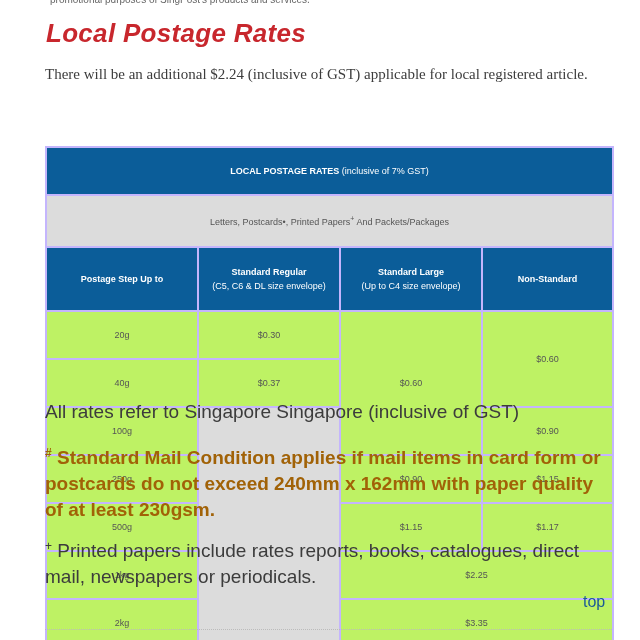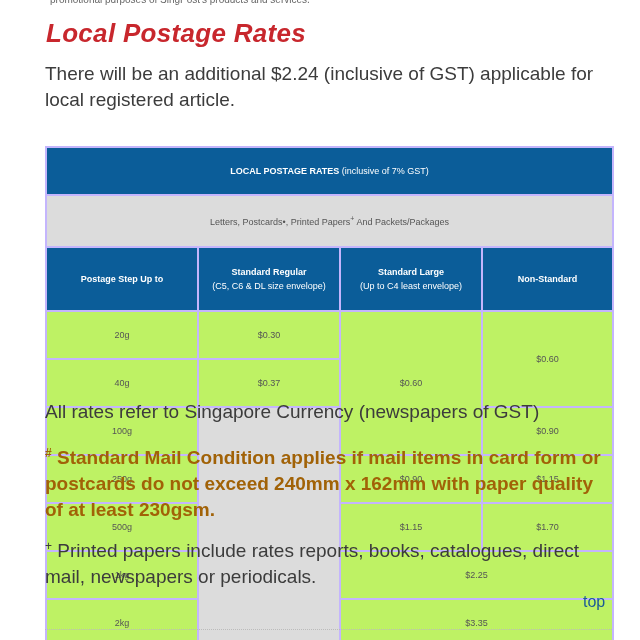--- a/index.html
+++ b/index.html
@@ -1,19 +1,19 @@
 <!DOCTYPE html>
 <html><head>
 <meta charset="utf-8">
 <style>
   html, body { margin:0; padding:0; background:#ffffff; }
   body { width:640px; height:640px; overflow:hidden; position:relative; font-family:"Liberation Sans", sans-serif; color:#3a3a3a; }
   .top-note { position:absolute; left:50px; top:-6px; font-size:10px; color:#666; }
   .title { position:absolute; left:46px; top:18px; font-size:26px; font-weight:bold; font-style:italic; color:#c8272d; letter-spacing:0.3px; }
-  .intro { position:absolute; left:45px; top:61px; width:570px; font-size:19px; line-height:26px; color:#3c3c3c; }
+  .intro { position:absolute; left:45px; top:61px; width:570px; font-size:15px; line-height:26px; color:#3c3c3c;font-family:Liberation Serif, serif; }
   table.rates { position:absolute; left:45px; top:146px; width:567px; border-collapse:collapse; font-size:9px; table-layout:fixed; }
   table.rates td { border:2px solid #c4b5fd; text-align:center; padding:12px; color:#555; }
   .hdr-main { background:#0b5d99; color:#fff !important; height:22px; font-size:9px; }
   .hdr-main b { font-weight:bold; }
   .hdr-sub { background:#dcdcdc; height:26px; color:#555; }
   .col-hdr { background:#0b5d99; color:#fff !important; font-weight:bold; height:38px; line-height:14px; }
   .col-hdr .sub { font-weight:normal; display:block; }
   .row td { height:22px; background:#bef264; }
   .grey { background:#dcdcdc !important; }
   .footer-1 { position:absolute; left:45px; top:401px; font-size:19px; color:#3c3c3c; }
@@ -40,21 +40,21 @@
   <tbody>
       <tr>
         <td colspan="4" class="hdr-main"><b>LOCAL POSTAGE RATES</b><span> (inclusive of 7% GST)</span></td>
       </tr>
   <tr>
         <td colspan="4" class="hdr-sub"><span>Letters, Postcards•, Printed Papers</span><sup style="font-size:7px">+</sup><span> And Packets/Packages</span></td>
       </tr>
   <tr>
     <td class="col-hdr"><span>Postage Step Up to</span></td>
     <td class="col-hdr"><span>Standard Regular</span><span class="sub">(C5, C6 &amp; DL size envelope)</span></td>
-    <td class="col-hdr"><span>Standard Large</span><span class="sub">(Up to C4 least envelope)</span></td>
+    <td class="col-hdr"><span>Standard Large</span><span class="sub">(Up to C4 size envelope)</span></td>
     <td class="col-hdr"><span>Non-Standard</span></td>
   </tr>
   <tr class="row">
     <td>20g</td>
     <td>$0.30</td>
     <td rowspan="3">$0.60</td>
     <td rowspan="2">$0.60</td>
   </tr>
   <tr class="row">
     <td>40g</td>
@@ -66,30 +66,30 @@
     <td>$0.90</td>
   </tr>
   <tr class="row">
     <td>250g</td>
     <td>$0.90</td>
     <td>$1.15</td>
   </tr>
   <tr class="row">
     <td>500g</td>
     <td>$1.15</td>
-    <td>$1.70</td>
+    <td>$1.17</td>
   </tr>
   <tr class="row">
     <td>1kg</td>
     <td colspan="2">$2.25</td>
   </tr>
   <tr class="row">
     <td>2kg</td>
     <td colspan="2">$3.35</td>
   </tr>
 </tbody>
   </table>
 
-<div class="footer-1">All rates refer to Singapore Currency (newspapers of GST)</div>
+<div class="footer-1">All rates refer to Singapore Singapore (inclusive of GST)</div>
 <div class="footer-2"><sup>#</sup><span> Standard Mail Condition applies if mail items in card form or postcards do not exceed 240mm x 162mm with paper quality of at least 230gsm.</span></div>
 <div class="footer-3"><sup>+</sup><span> Printed papers include rates reports, books, catalogues, direct mail, newspapers or periodicals.</span></div>
 <a class="top-link" href="#">top</a>
 <div class="dotted"></div>
 
 </body></html>

